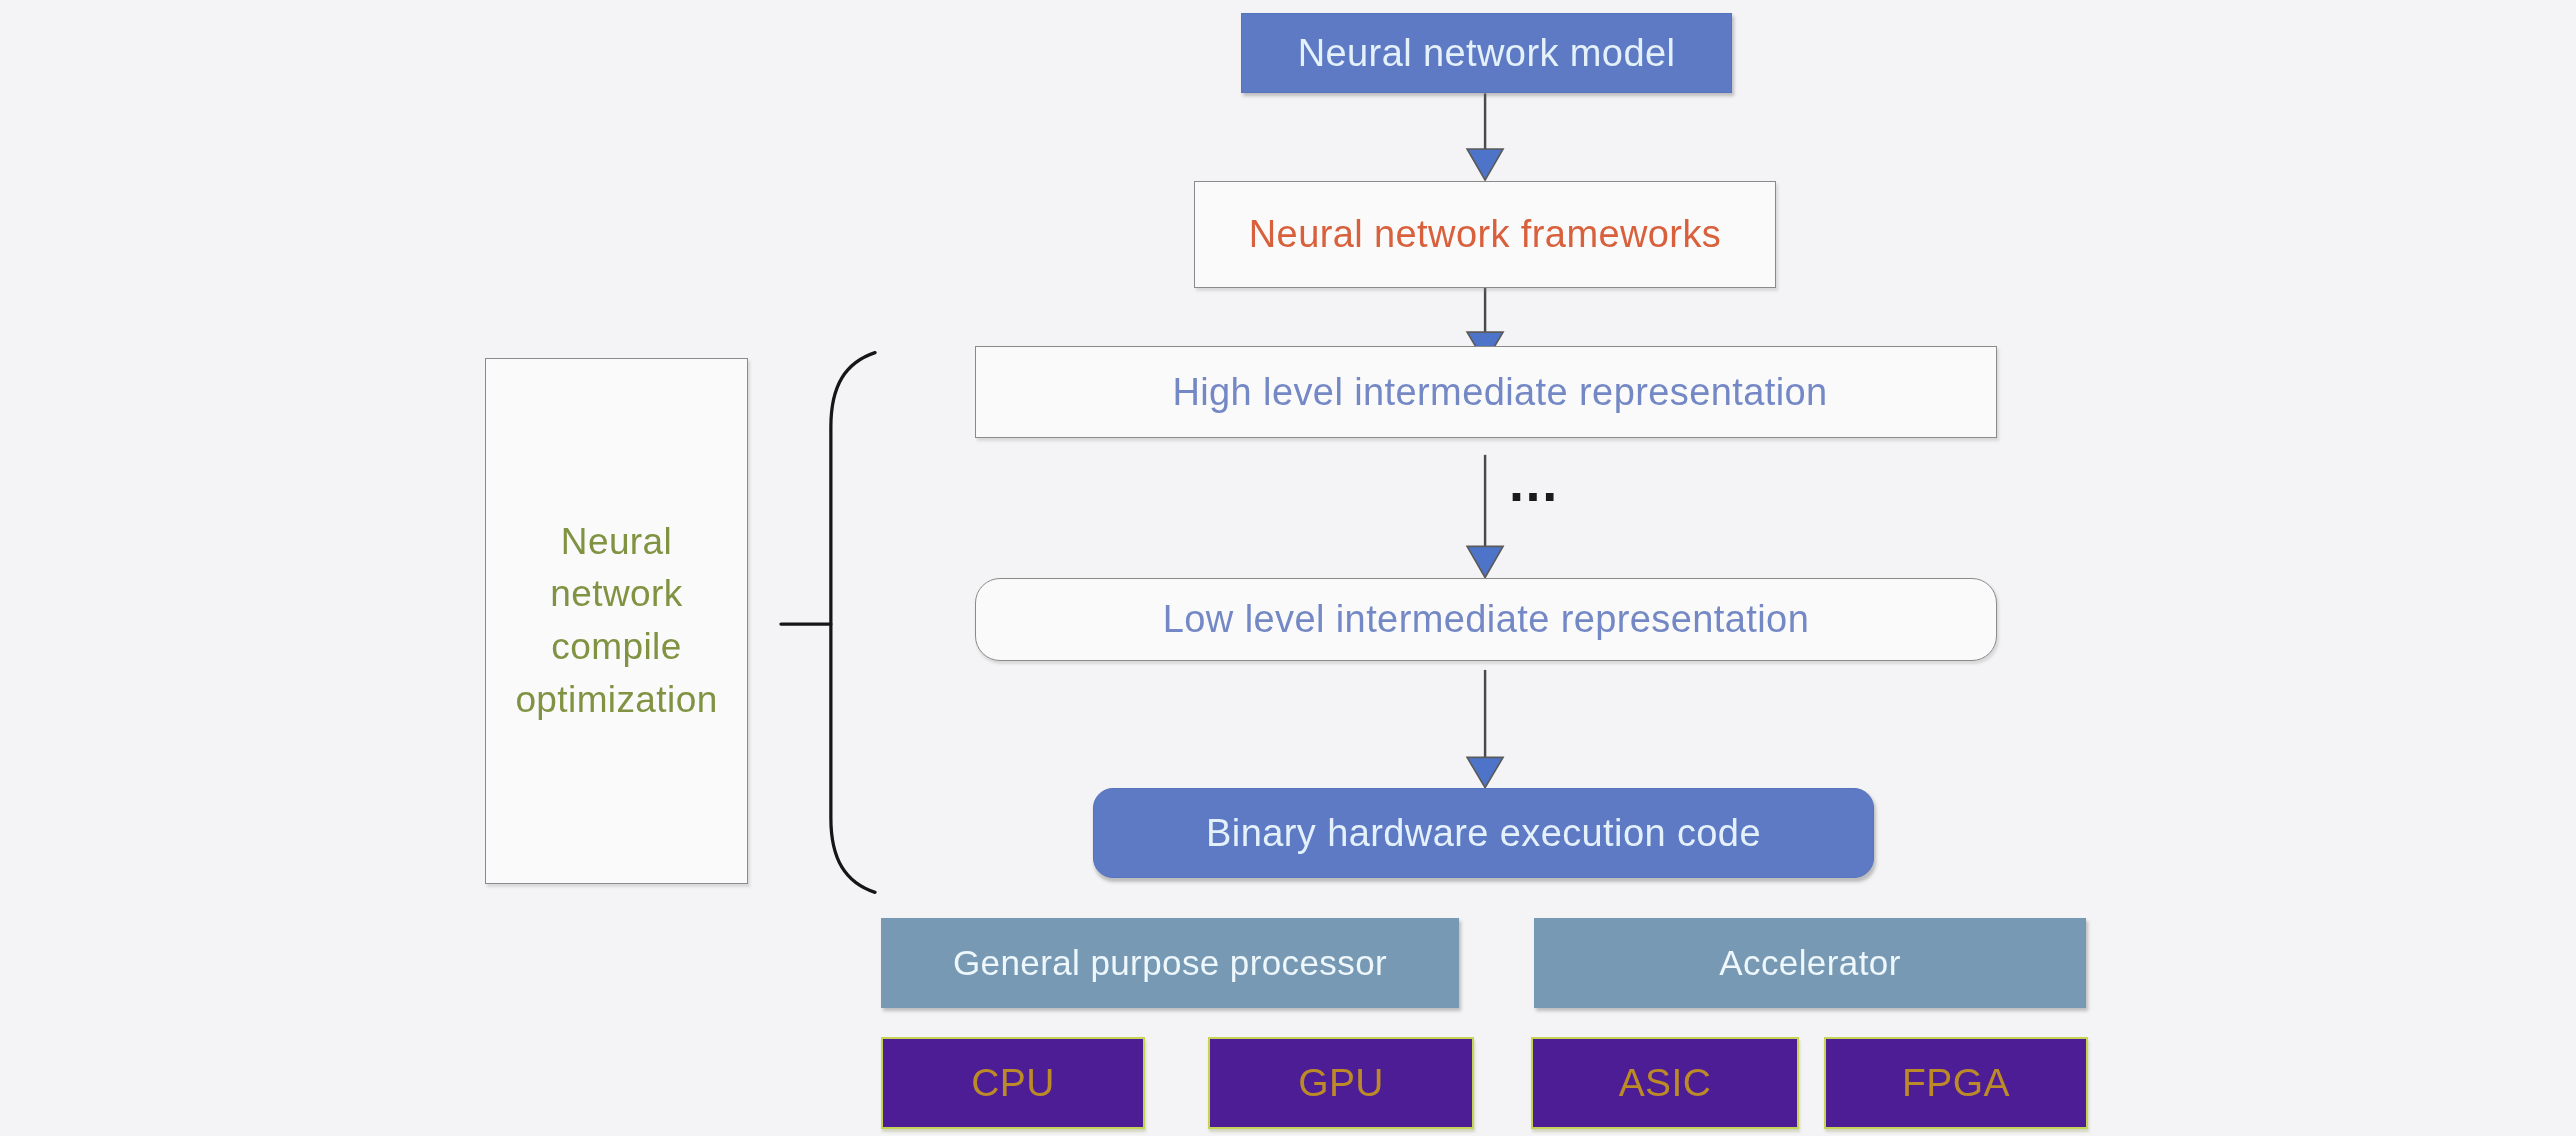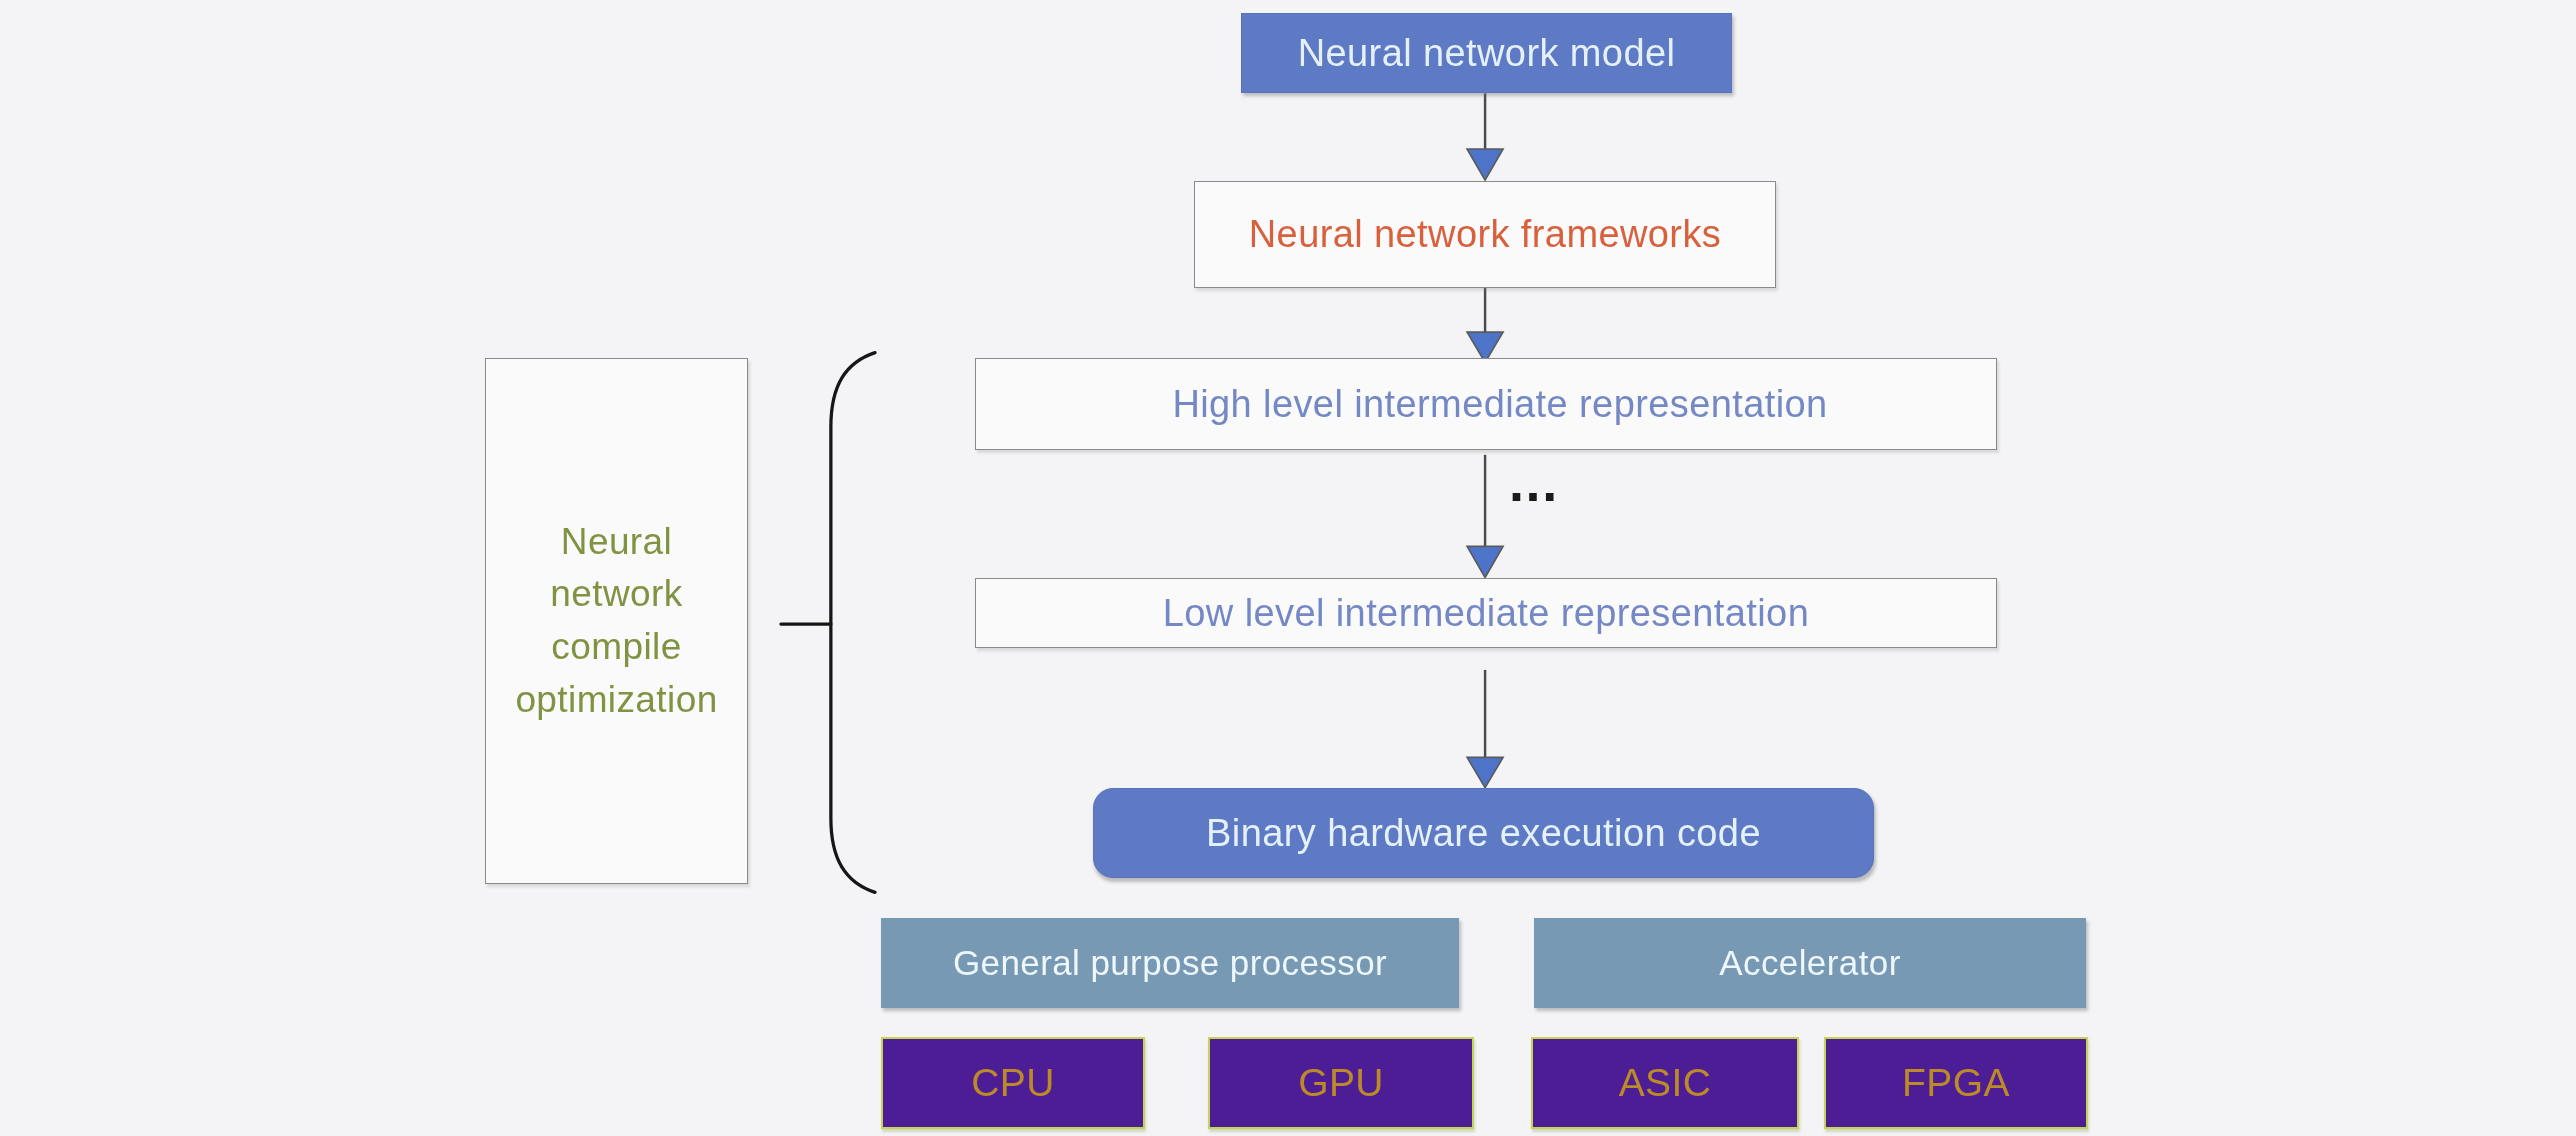--- a/index.html
+++ b/index.html
@@ -50,22 +50,22 @@
     color: #bd8a28;
     font-size: 39px;
   }
   .orange-text  { color: #d8603c; }
   .ir-text      { color: #7488c5; }
   .olive-text   { color: #7f9342; }
 
   
   #n-model      { left: 1241px; top: 13px;   width: 491px;  height: 80px;  }
   #n-frameworks { left: 1194px; top: 181px;  width: 582px;  height: 107px; }
-  #n-high-ir    { left: 975px; top: 358px;  width: 1022px; height: 92px; padding-left: 28px; }
-  #n-low-ir     { left: 975px; top: 578px;  width: 1022px; height: 70px; }
+  #n-high-ir    { left: 975px; top: 346px;  width: 1022px; height: 92px; padding-left: 28px; }
+  #n-low-ir     { left: 975px; top: 578px;  width: 1022px; height: 83px; border-radius: 25px; }
   #n-binary     { left: 1093px; top: 788px;  width: 781px;  height: 90px; border-radius: 20px; }
   #n-gpp        { left: 881px; top: 918px; width: 578px;  height: 90px; }
   #n-acc        { left: 1534px; top: 918px; width: 552px;  height: 90px; }
   #n-cpu        { left: 881px; top: 1037px; width: 264px;  height: 92px; }
   #n-gpu        { left: 1208px; top: 1037px; width: 266px;  height: 92px; }
   #n-asic       { left: 1531px; top: 1037px; width: 268px;  height: 92px; }
   #n-fpga       { left: 1824px; top: 1037px; width: 264px;  height: 92px; }
   #n-side {
     left: 485px; top: 358px; width: 263px; height: 526px;
     font-size: 37px; line-height: 1.42;

